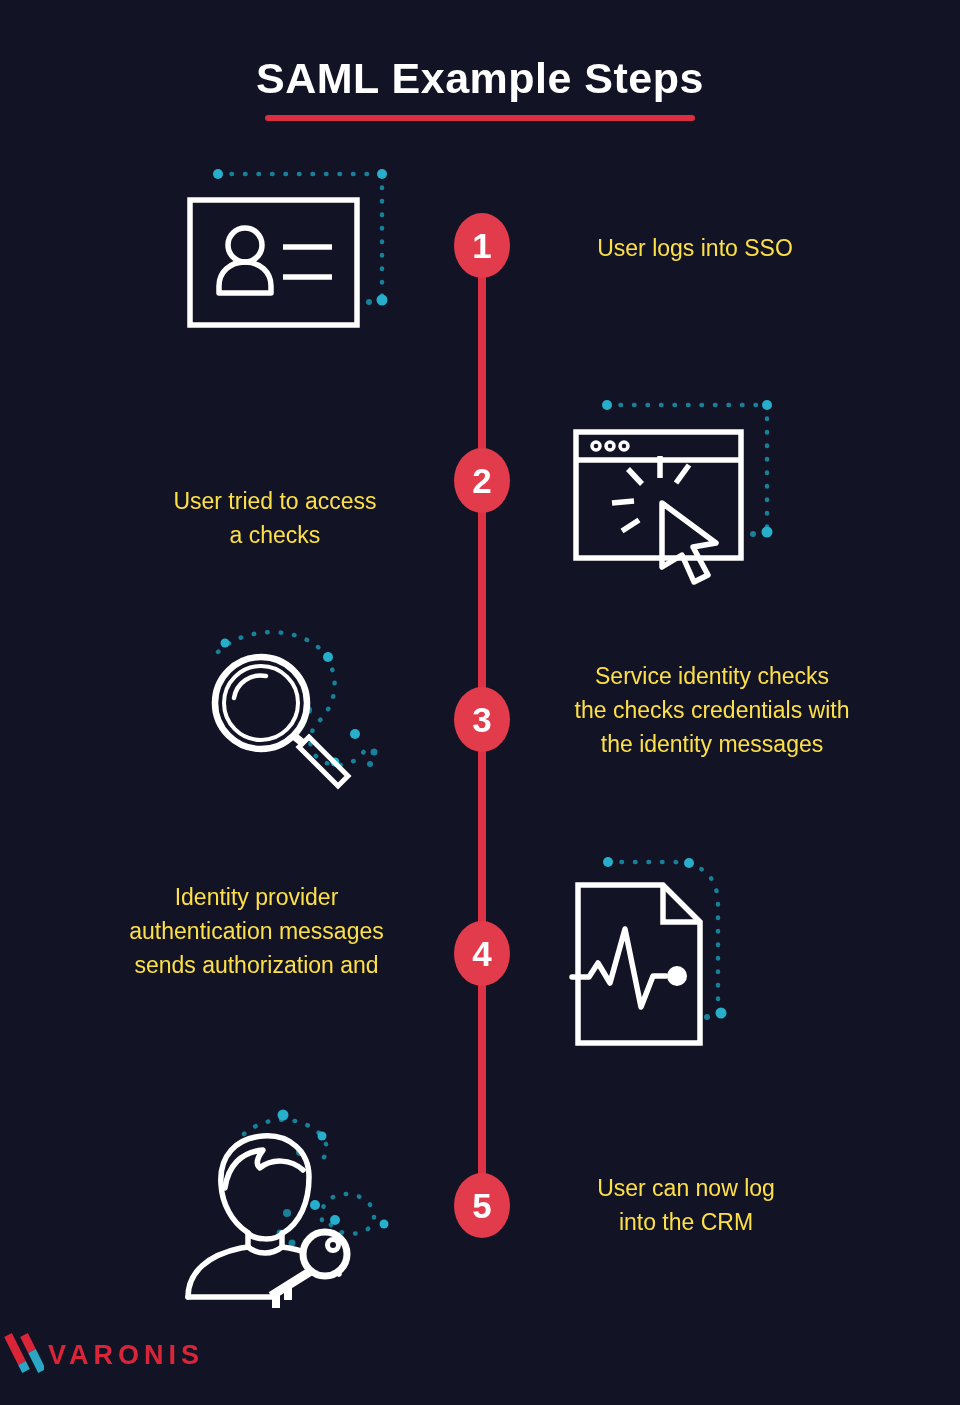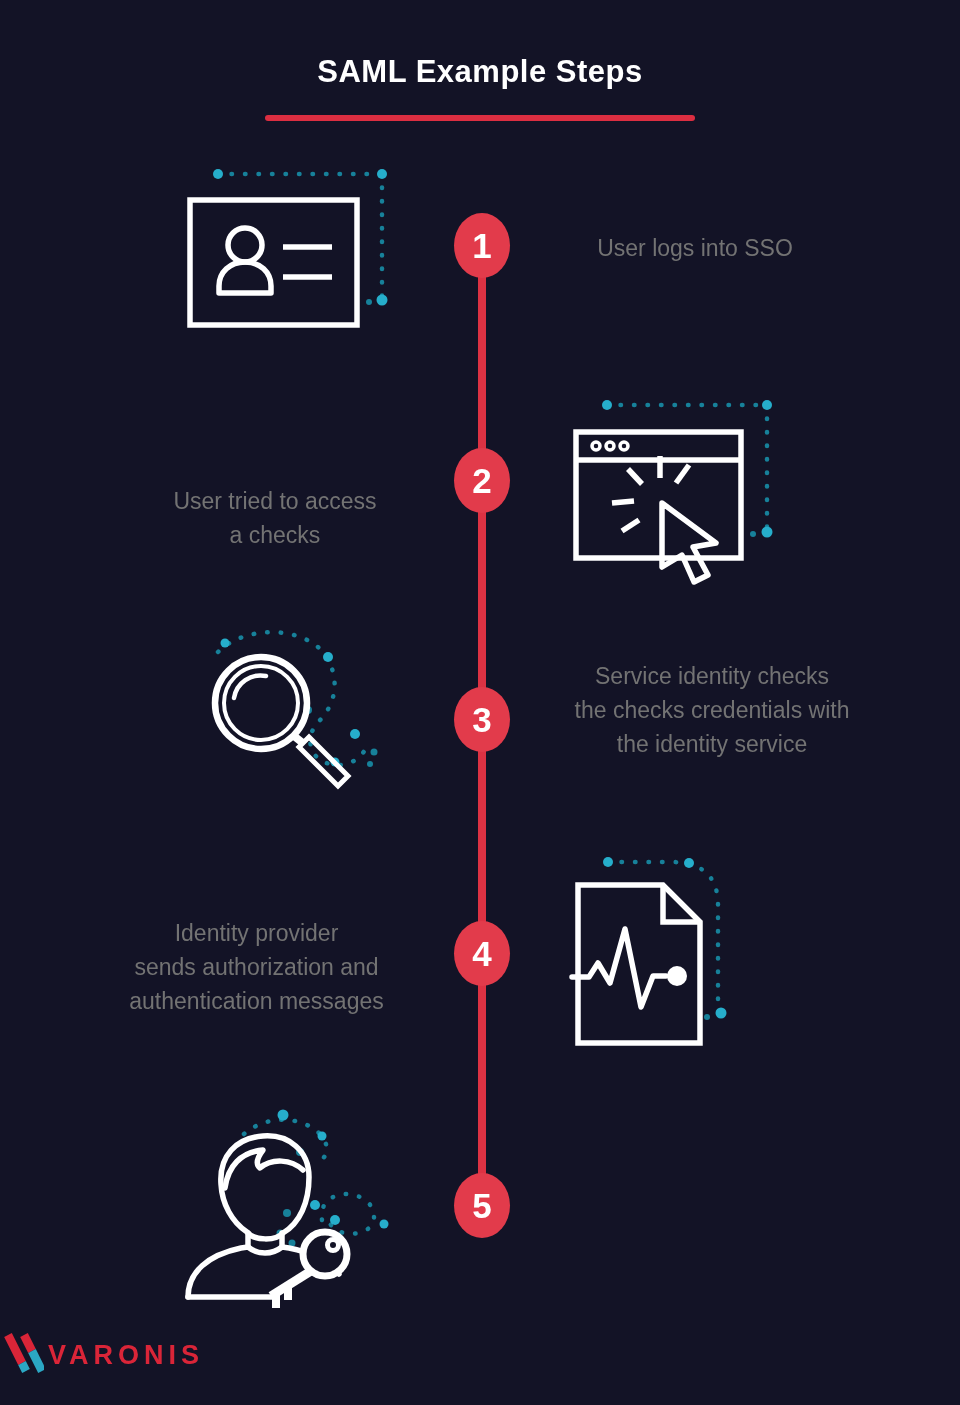--- a/index.html
+++ b/index.html
@@ -2,35 +2,35 @@
 <html><head>
 <meta charset="utf-8">
 <style>
   html,body{margin:0;padding:0;background:#131326;}
   .canvas{
     position:relative;width:960px;height:1405px;overflow:hidden;
     background:#131326;font-family:"Liberation Sans",sans-serif;color:#ffffff;
   }
   .title{
     position:absolute;top:54px;left:0;right:0;margin:0;
-    text-align:center;font-size:31px;font-weight:700;color:#ffffff;letter-spacing:.5px;
+    text-align:center;font-size:43px;font-weight:700;color:#ffffff;letter-spacing:.5px;
   }
   .underline{position:absolute;left:265px;top:115px;width:430px;height:6px;border-radius:3px;background:#dc2e41;}
   .timeline{position:absolute;left:478px;top:246px;width:8px;height:960px;background:#dd3243;z-index:1;}
   .marker{
     position:absolute;left:454px;width:56px;height:65px;border-radius:50%;
     background:#e23b4b;display:flex;align-items:center;justify-content:center;z-index:3;
   }
   .marker span{font-size:35px;font-weight:700;color:#ffffff;}
   .m1{top:213px}.m2{top:448px}.m3{top:687px}.m4{top:921px}.m5{top:1173px}
-  .step-text{position:absolute;text-align:center;font-size:23px;line-height:34px;color:#737373;z-index:2;}
+  .step-text{position:absolute;text-align:center;font-size:23px;line-height:34px;color:#fde047;z-index:2;}
   .t1{top:231px;left:550px;width:290px;}
   .t2{top:448px;left:115px;width:320px;margin-top:36px;}
   .t3{top:659px;left:552px;width:320px;}
-  .t4{top:916px;left:99px;width:315px;}
+  .t4{top:880px;left:99px;width:315px;}
   .t5{top:1171px;left:556px;width:260px;}
   .icon{position:absolute;z-index:2;}
   .i1{left:185px;top:158px;}
   .i2{left:560px;top:396px;}
   .i3{left:188px;top:612px;}
   .i4{left:563px;top:848px;}
   .i5{left:172px;top:1100px;}
   .logo-row{position:absolute;top:1332px;left:0;right:0;display:flex;align-items:center;justify-content:flex-start;gap:4px;}
   .logo-text{font-size:27px;font-weight:700;letter-spacing:5px;color:#da2538;}
 </style>
@@ -63,26 +63,30 @@
   <div class="step-text t1">
     <div>User logs into SSO</div>
   </div>
   <div class="step-text t2">
     <div>User tried to access</div>
     <div>a checks</div>
   </div>
   <div class="step-text t3">
     <div>Service identity checks</div>
     <div>the checks credentials with</div>
-    <div>the identity service</div>
+    <div>the identity messages</div>
   </div>
   <div class="step-text t4">
     <div>Identity provider</div>
+    <div>authentication messages</div>
     <div>sends authorization and</div>
-    <div>authentication messages</div>
+  </div>
+  <div class="step-text t5">
+    <div>User can now log</div>
+    <div>into the CRM</div>
   </div>
 
   <svg class="icon i1" width="210" height="180" viewBox="0 0 210 180">
     <g stroke="#17819a" stroke-width="4.5" stroke-linecap="round" stroke-dasharray="0.5 13" fill="none">
       <path d="M33,16 H197"></path>
         <path d="M197,16 V142"></path>
     </g>
     <g fill="#26aecb">
       <circle cx="33" cy="16" r="5"></circle>
         <circle cx="197" cy="16" r="5"></circle>

